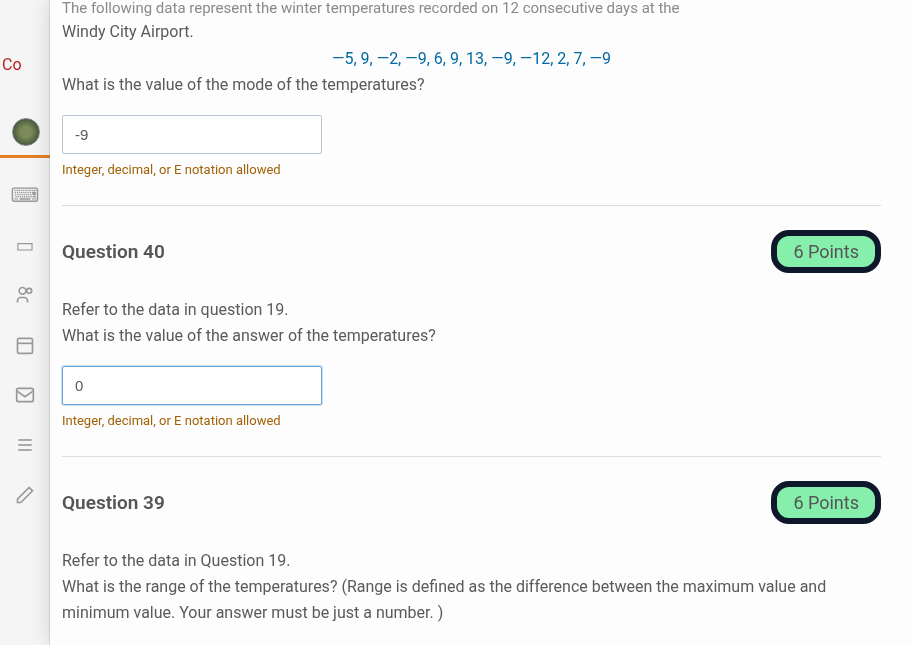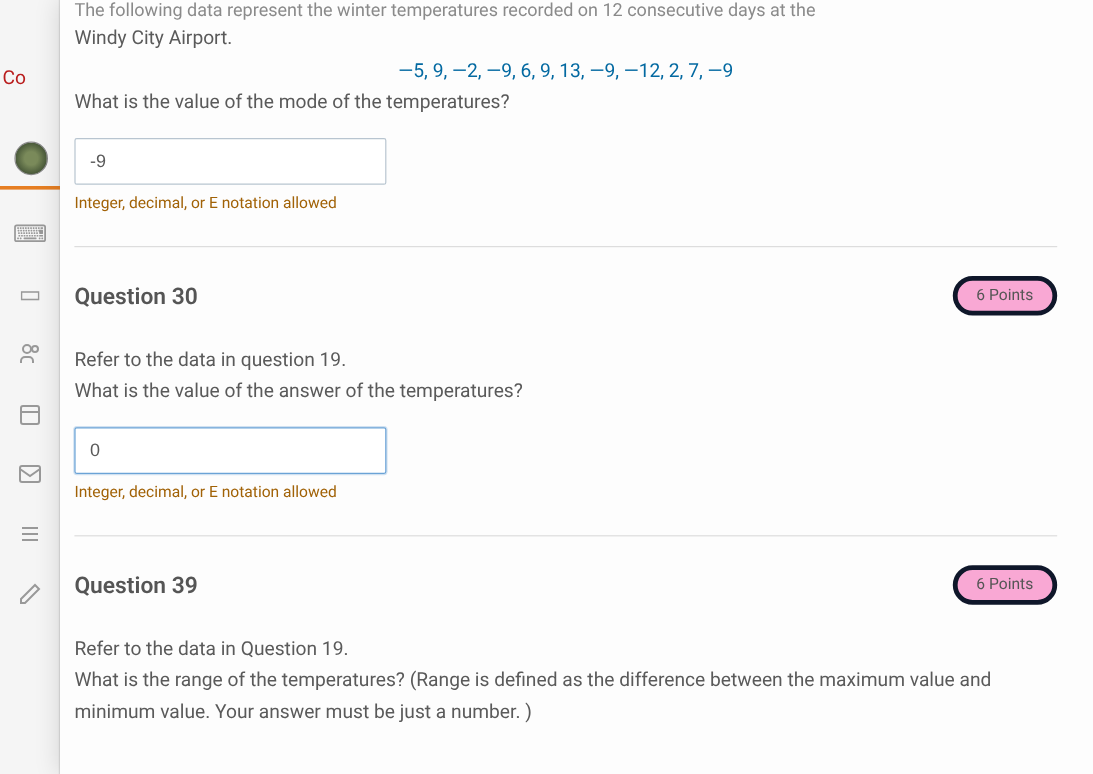--- a/index.html
+++ b/index.html
@@ -109,26 +109,26 @@
       justify-content: space-between;
       align-items: center;
       margin-bottom: 24px;
     }
     .question-title {
       font-size: 19px;
       font-weight: 600;
       color: #555;
     }
     .points-pill {
-      border: 4px solid #0f172a;
+      border: 6px solid #0f172a;
       border-radius: 18px;
       padding: 5px 16px;
-      font-size: 13px;
+      font-size: 18px;
       color: #555;
-      background: #f9a8d4;
+      background: #86efac;
     }
     .orange-bar {
       position: absolute;
       left: 0;
       top: 155px;
       width: 50px;
       height: 3px;
       background: #e67e22;
     }
   </style>
@@ -184,21 +184,21 @@
     <div class="data-row">—5, 9, —2, —9, 6, 9, 13, —9, —12, 2, 7, —9</div>
     <div class="question-body">What is the value of the mode of the temperatures?</div>
     <input type="text" class="answer-input" value="-9" style="">
     <div class="input-hint">Integer, decimal, or E notation allowed</div>
   </div>
 
   <hr class="divider">
 
   <div>
     <div class="question-header">
-      <div class="question-title">Question 30</div>
+      <div class="question-title">Question 40</div>
       <div class="points-pill">6 Points</div>
     </div>
     <div class="question-body">Refer to the data in question 19.</div>
     <div class="question-body">What is the value of the answer of the temperatures?</div>
     <input type="text" class="answer-input active" value="0" style="">
     <div class="input-hint">Integer, decimal, or E notation allowed</div>
   </div>
 
   <hr class="divider">
 

